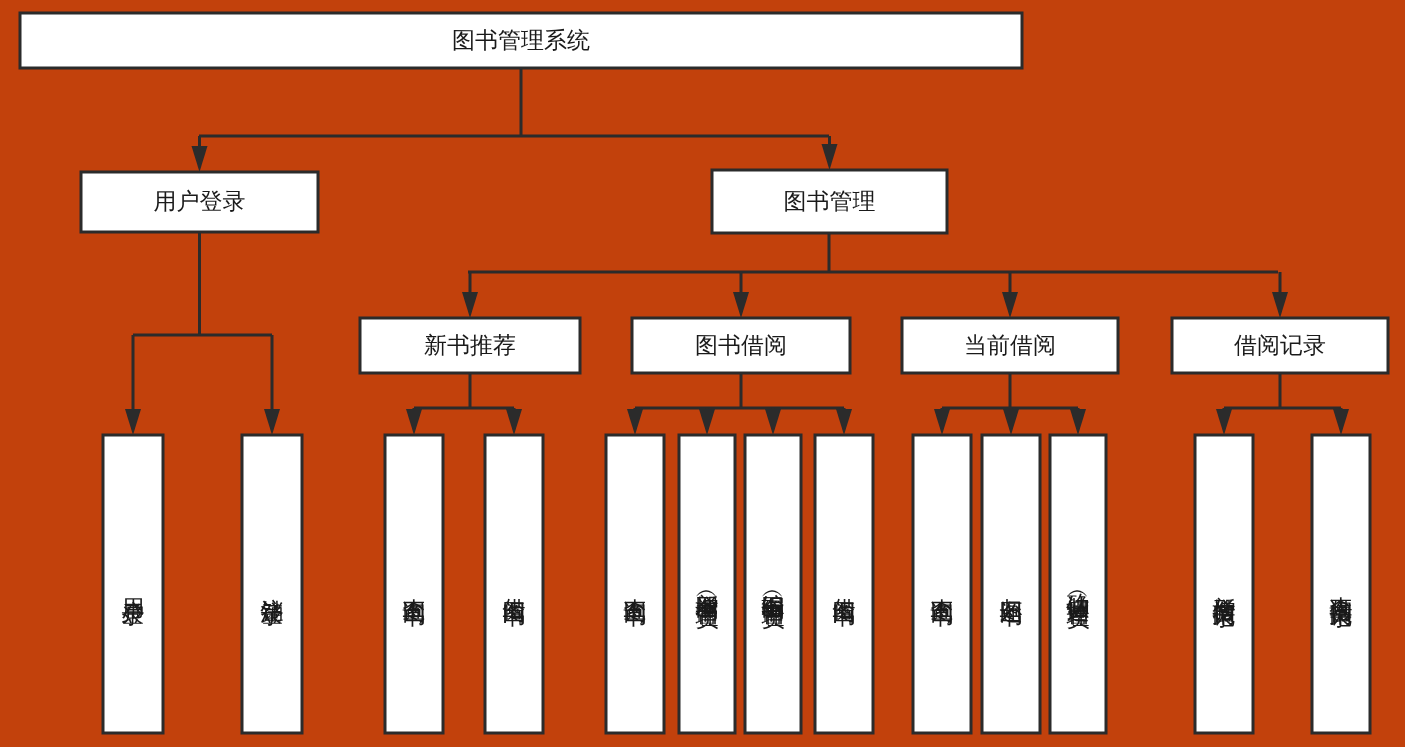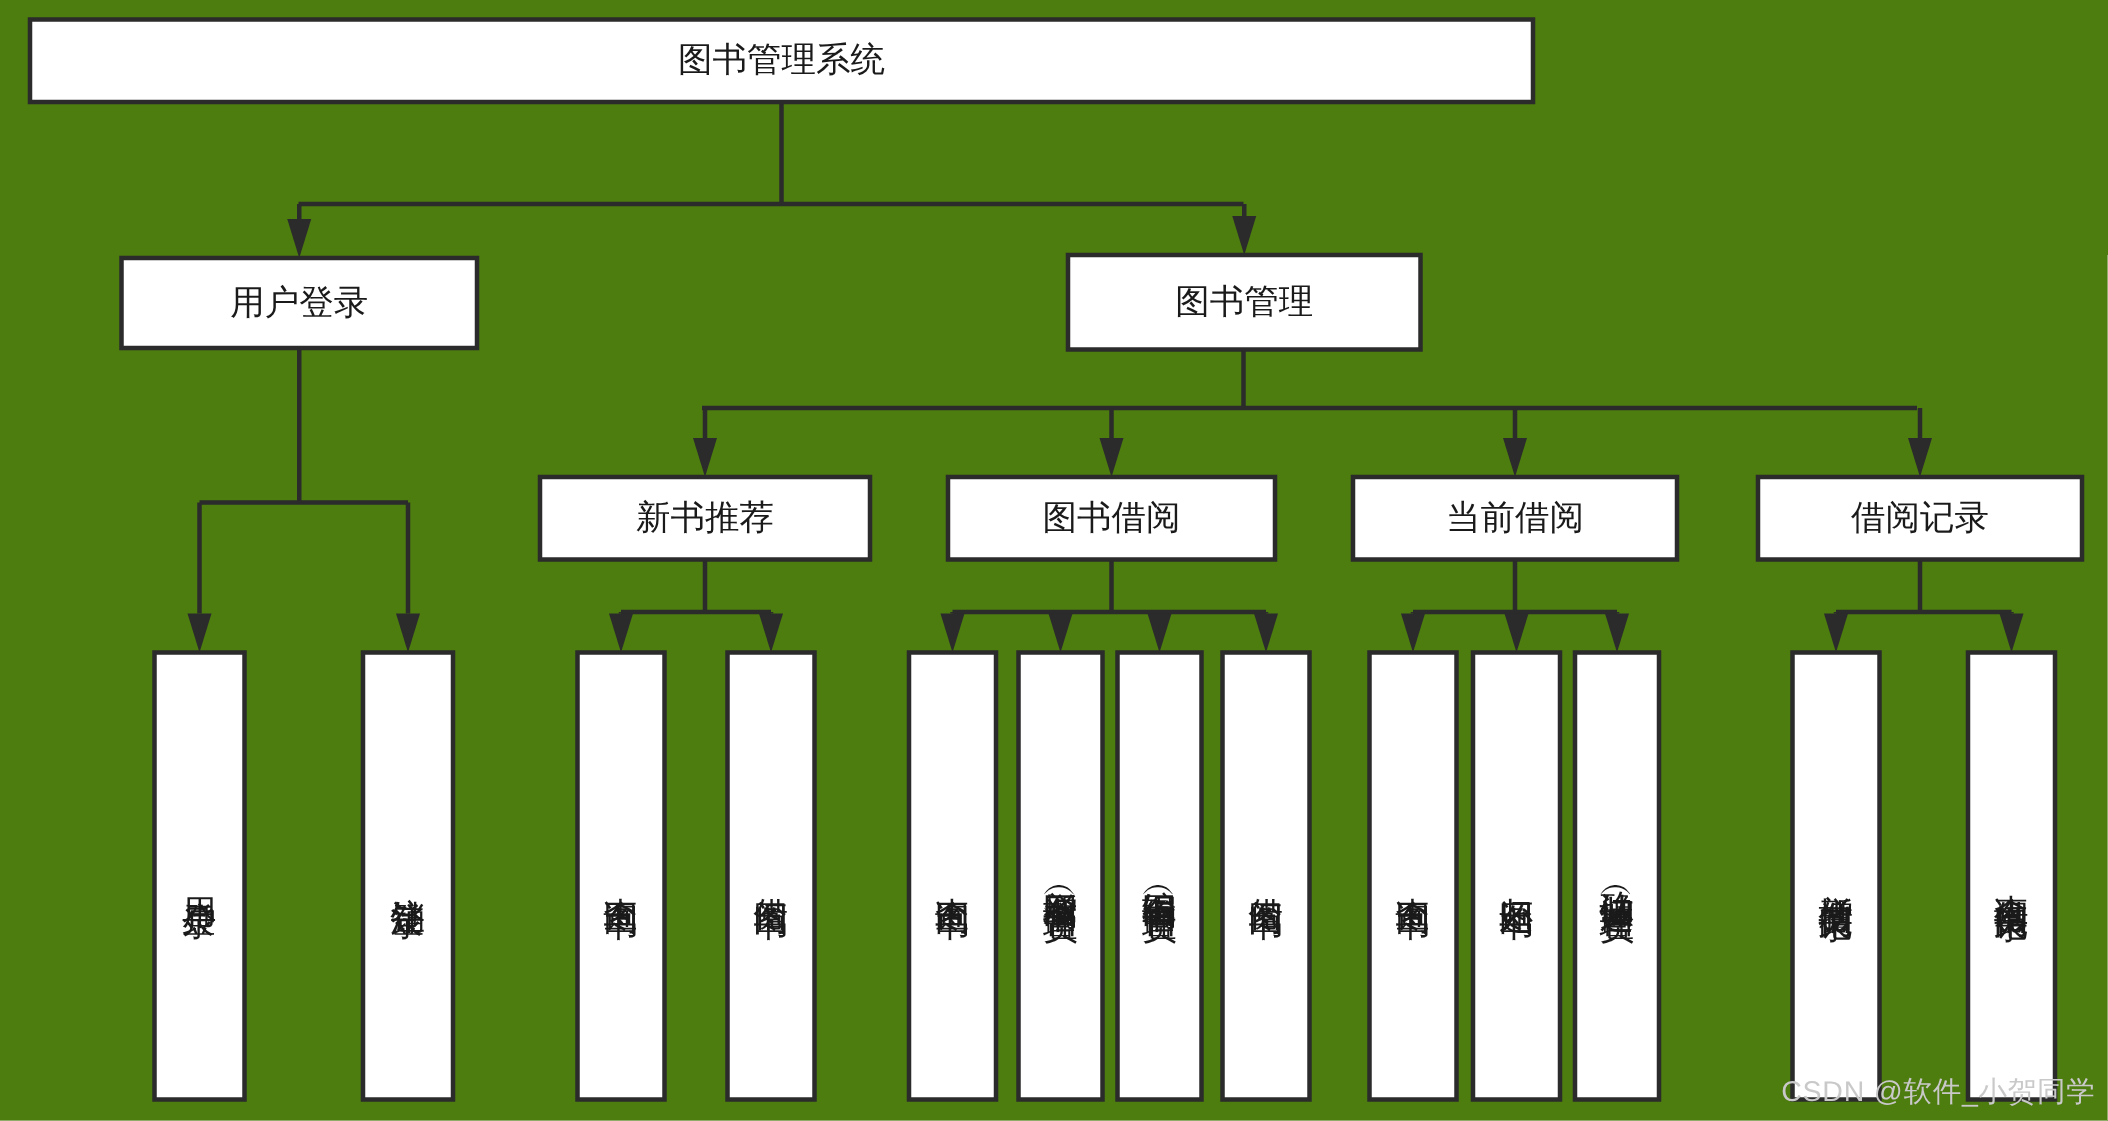--- a/index.html
+++ b/index.html
@@ -10,21 +10,21 @@
   body {
     width: 1405px;
     height: 747px;
     font-family: "Liberation Sans", "DejaVu Sans", sans-serif;
     overflow: hidden;
   }
   #diagram-root {
     position: relative;
     width: 1405px;
     height: 747px;
-    background: #4d7c0f;
+    background: #c2410c;
   }
   svg.diagram-canvas {
     position: absolute;
     left: 0;
     top: 0;
     width: 1405px;
     height: 747px;
     display: block;
   }
   .node-box {
@@ -208,15 +208,14 @@
         <span class="leaf-label">确认归还（管理员）</span>
       </div>
       <div class="leaf-label-wrap" style="left: 1195px; top: 435px; width: 58px; height: 298px;">
         <span class="leaf-label">新增借阅记录</span>
       </div>
       <div class="leaf-label-wrap" style="left: 1312px; top: 435px; width: 58px; height: 298px;">
         <span class="leaf-label">查询借阅记录</span>
       </div>
     </div>
 
-  <div class="watermark">CSDN @软件_小贺同学</div>
 
 </div>
 
 </body></html>

